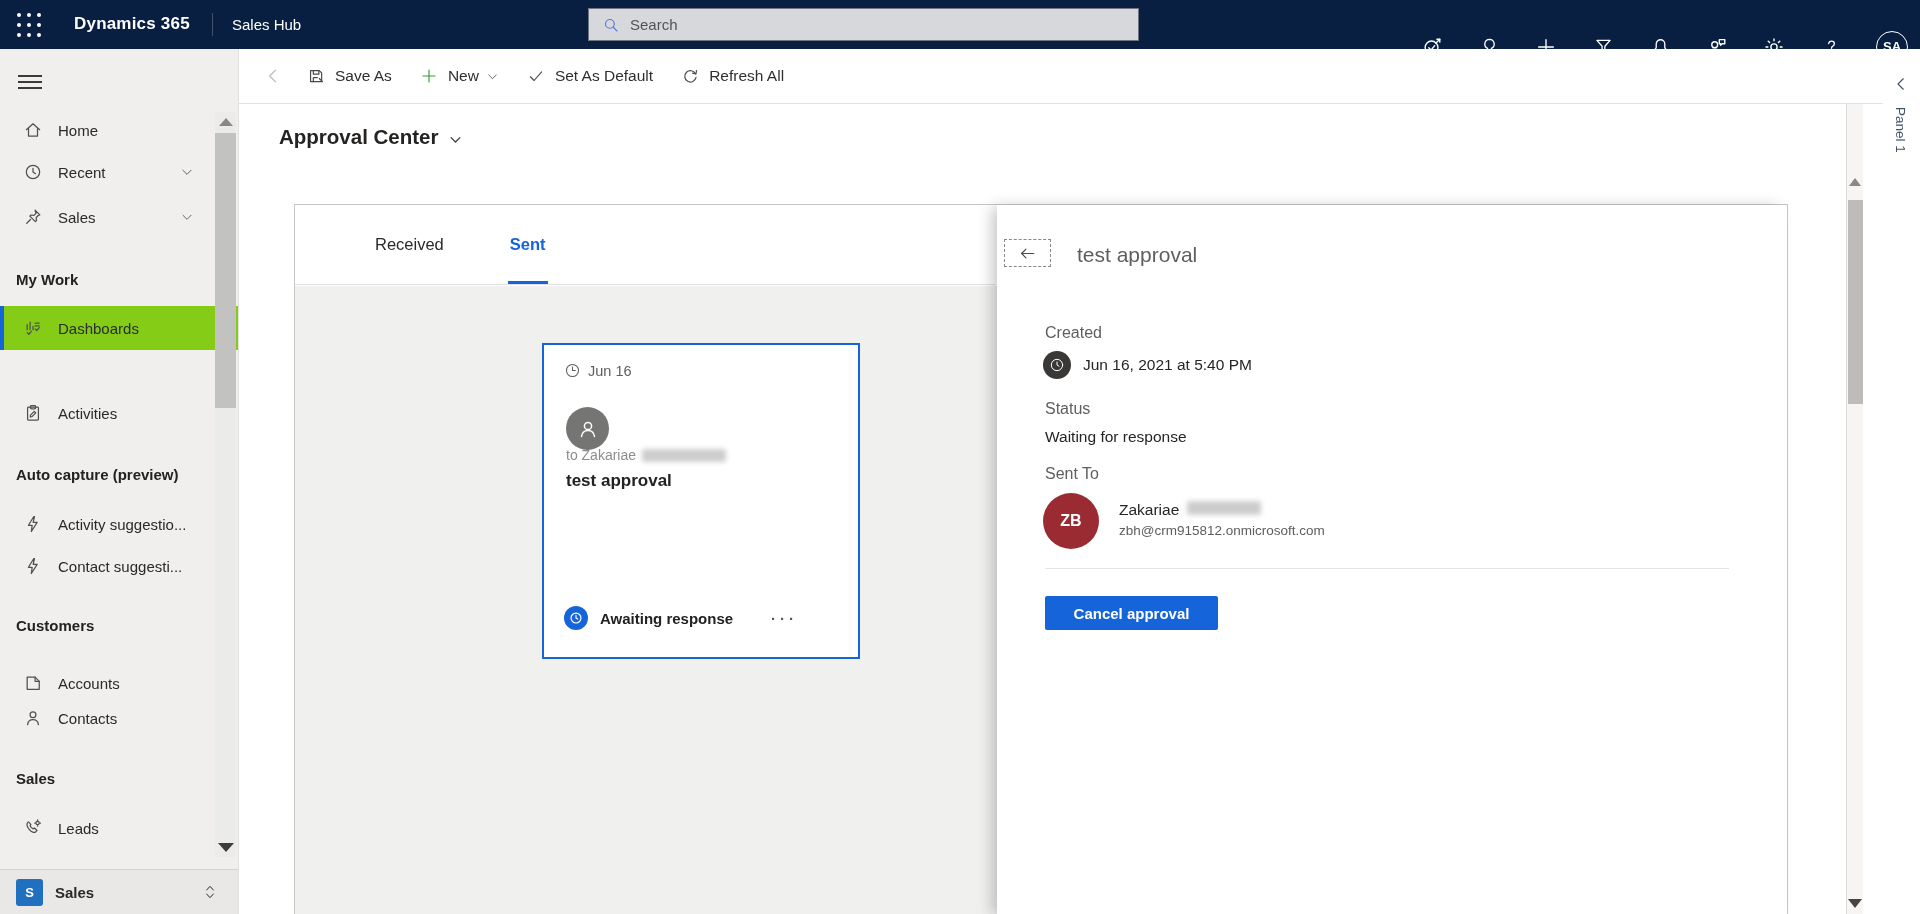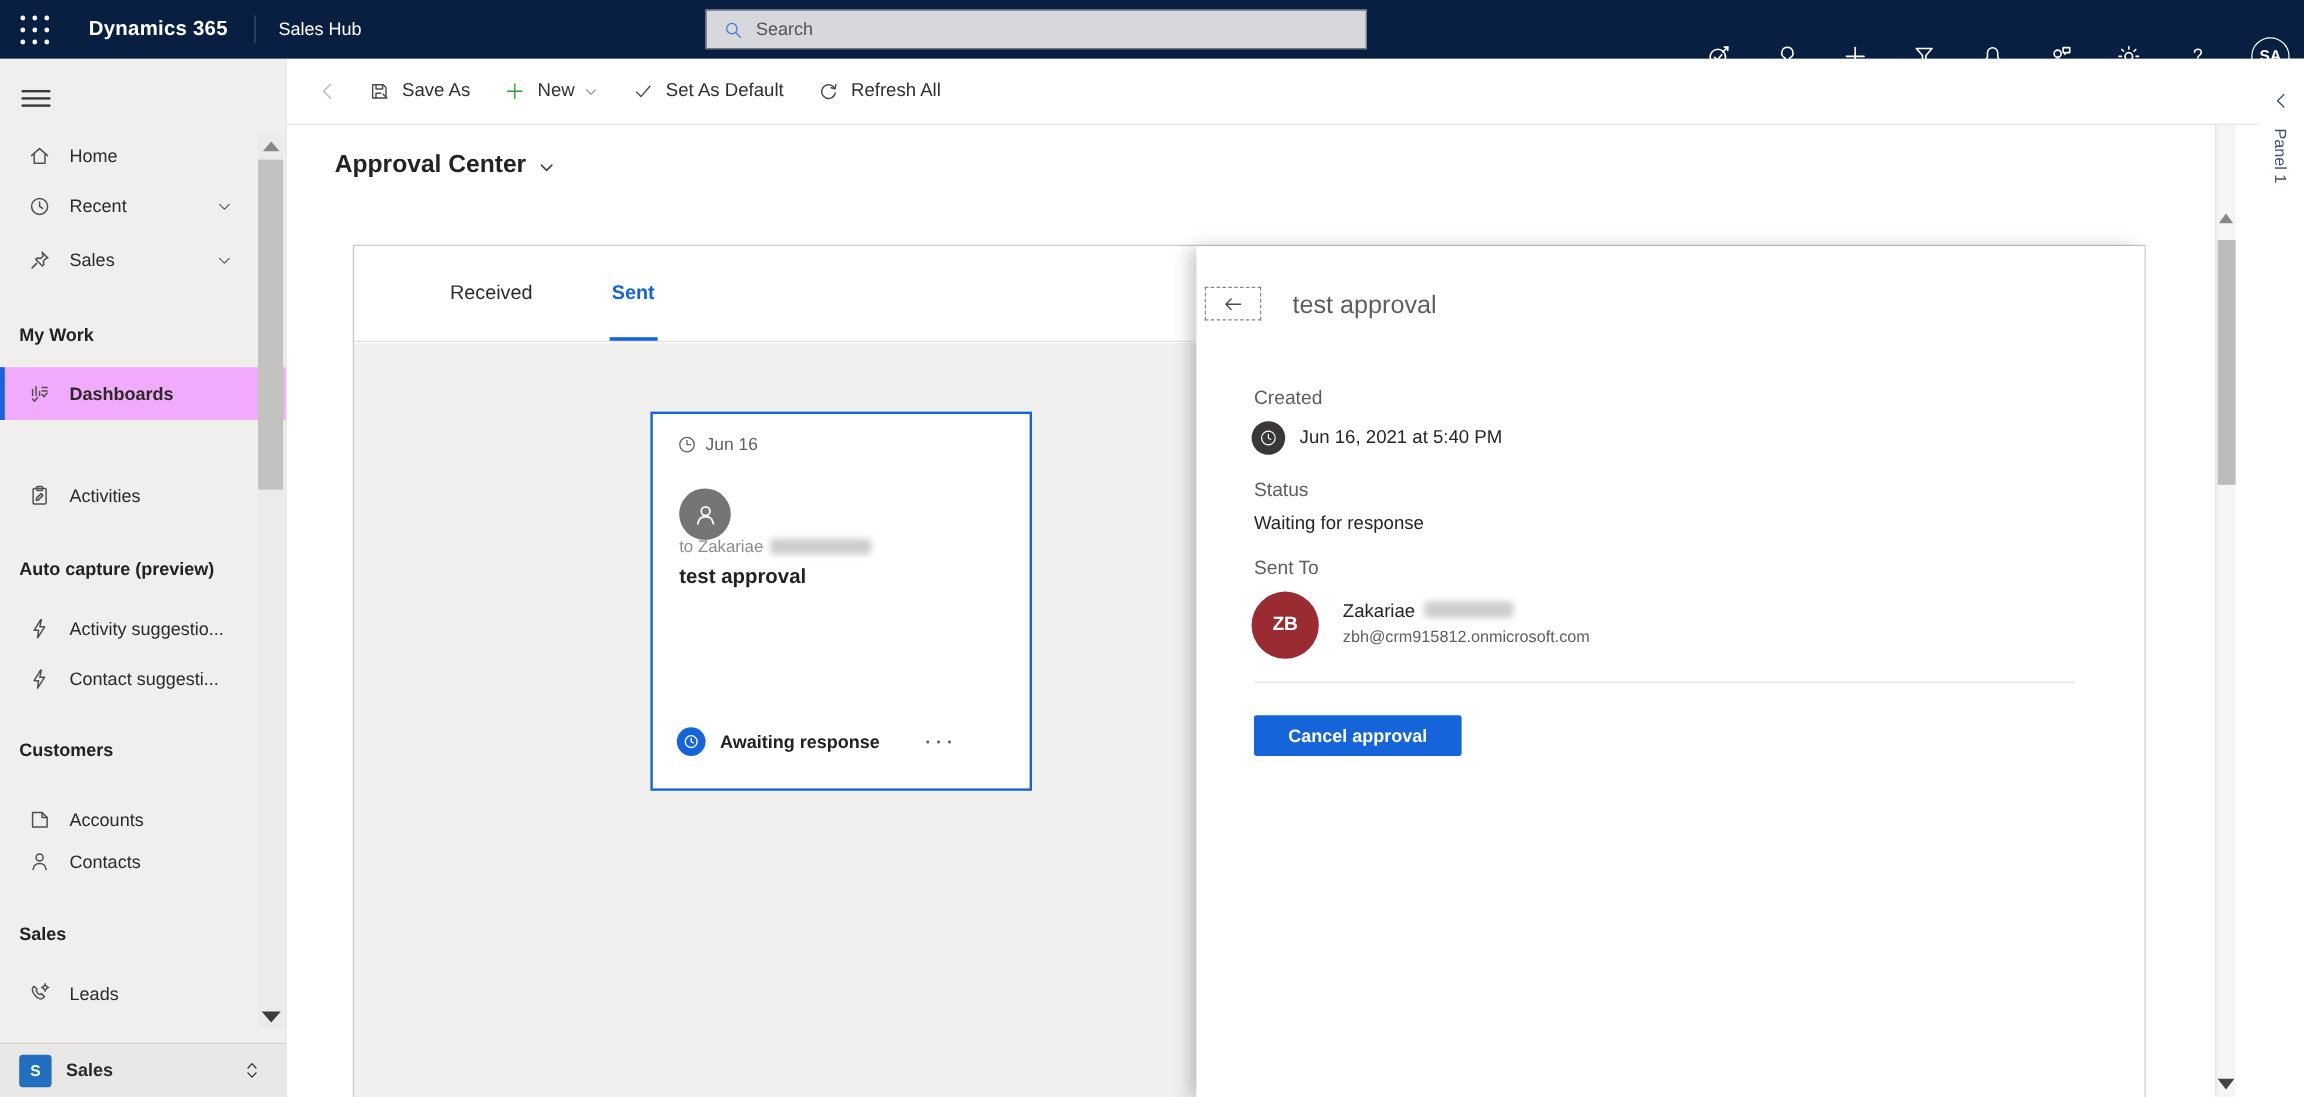--- a/index.html
+++ b/index.html
@@ -26,21 +26,21 @@
   .tb-avatar { width:32px; height:32px; border:1px solid #fff; border-radius:50%; display:flex;
     align-items:center; justify-content:center; font-size:13px; font-weight:600; cursor:pointer; }
 
   
   .sidebar { position:absolute; left:0; top:49px; width:239px; bottom:0; background:#f0efed; border-right:1px solid #e3e1df; }
   .burger { position:absolute; left:18px; top:22px; width:24px; height:20px; color:#3b3a39; cursor:pointer; }
   .burger i { display:block; height:2px; background:#3b3a39; margin:4px 0; }
   .nav-item { position:absolute; left:0; right:0; height:44px; display:flex; align-items:center;
     padding-left:23px; font-size:15px; color:#2b2a28; cursor:pointer; }
   .nav-item .nico { width:20px; height:20px; color:#52504e; margin-right:15px; flex:none; }
-  .nav-item.selected { background:#f0abfc;font-weight:bold; }
+  .nav-item.selected { background:#84cc16; }
   .nav-item.selected::before { content:""; position:absolute; left:0; top:0; bottom:0; width:4px; background:#1664d9; }
   .nav-chevron { position:absolute; right:44px; color:#52504e; width:14px; height:14px; }
   .sec-header { position:absolute; left:16px; font-size:15px; font-weight:700; color:#242220; height:22px; }
   .side-track { position:absolute; left:215px; top:63px; width:21px; height:745px; background:#ebebea; }
   .side-arrow-up { position:absolute; left:219px; top:69px; width:0; height:0;
     border-left:7px solid transparent; border-right:7px solid transparent; border-bottom:8px solid #8a8886; }
   .side-thumb { position:absolute; left:215px; top:84px; width:21px; height:275px; background:#c2c2c1; cursor:pointer; }
   .side-arrow-down { position:absolute; left:218px; top:794px; width:0; height:0;
     border-left:8px solid transparent; border-right:8px solid transparent; border-top:9px solid #3d3c3b; }
   .area-bar { position:absolute; left:0; right:0; top:820px; height:45px; background:#e9e8e6;

